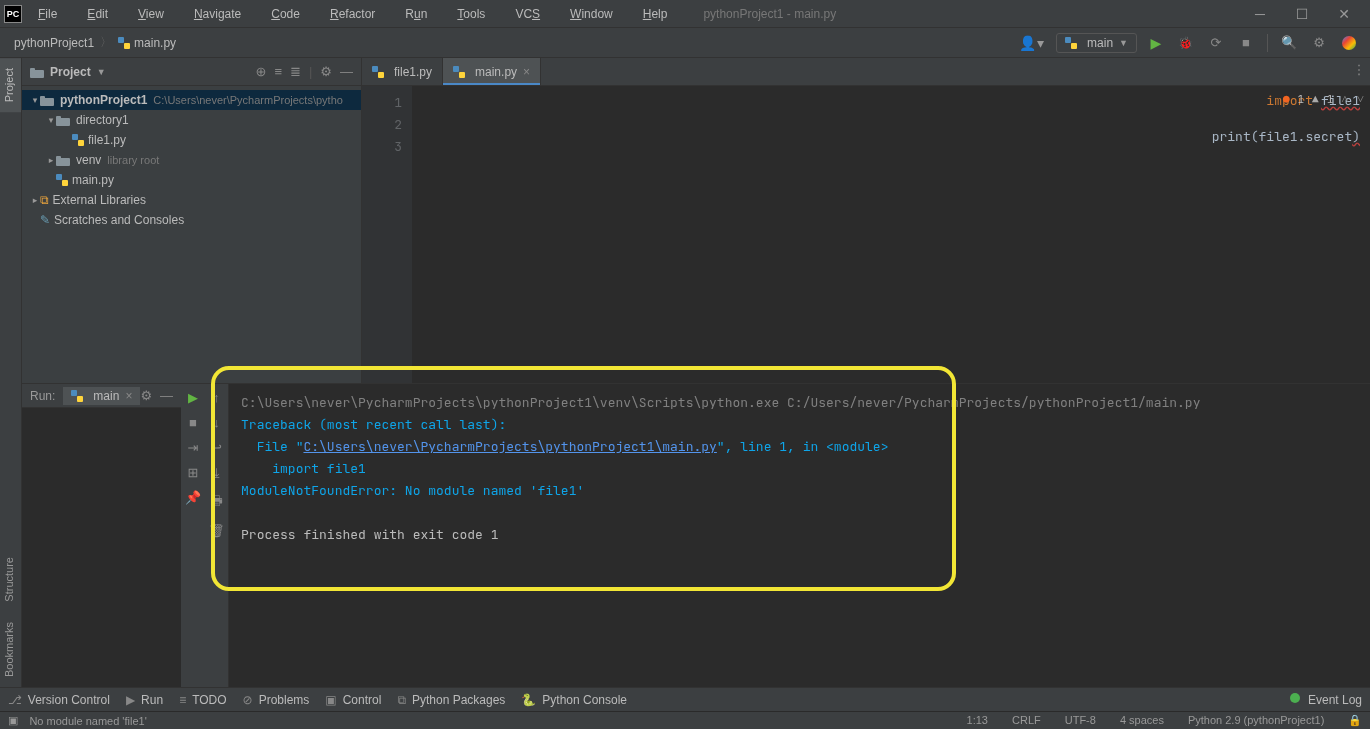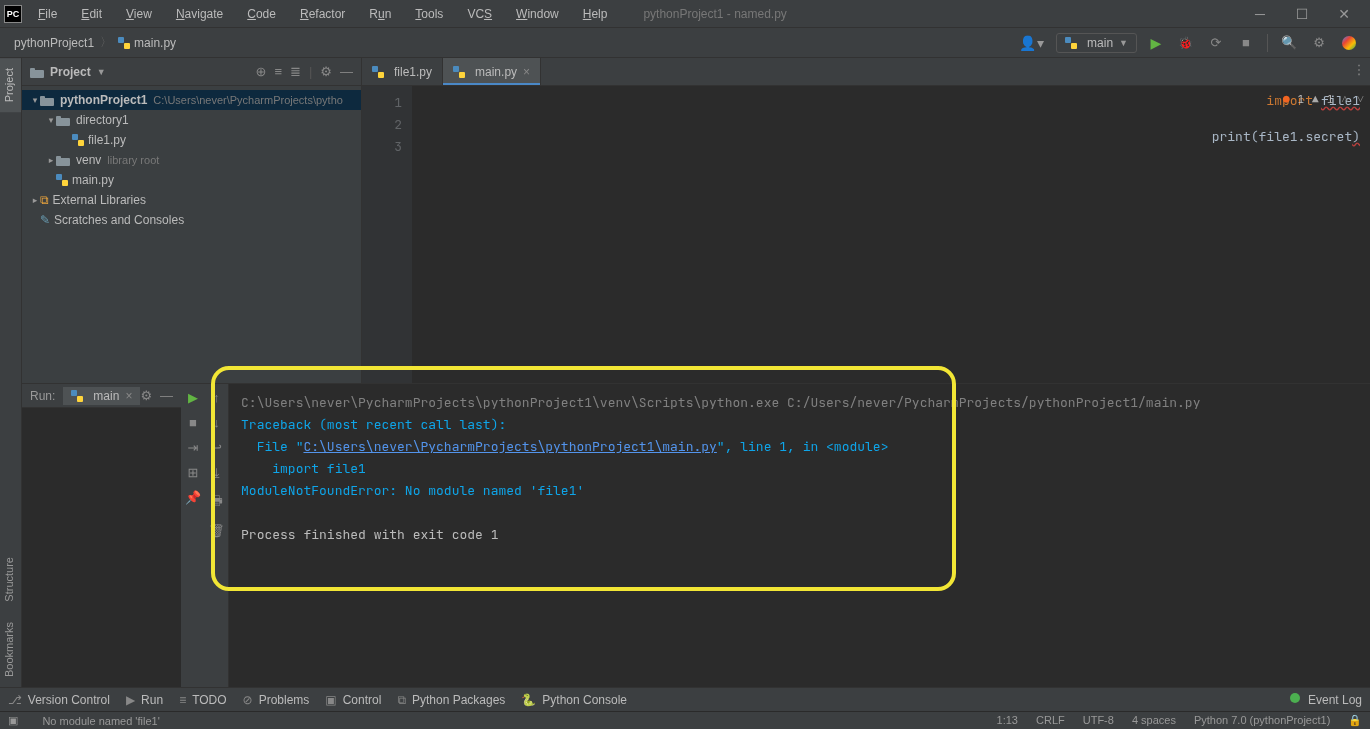--- a/index.html
+++ b/index.html
@@ -1,19 +1,19 @@
 <!DOCTYPE html>
 <html><head>
 <meta charset="utf-8">
 <style>
 * { margin:0; padding:0; box-sizing:border-box; }
 body { font-family:"Segoe UI",Arial,sans-serif; font-size:12px; background:#3c3f41; color:#bbbbbb; width:1370px; height:729px; overflow:hidden; position:relative; }
 .titlebar { height:28px; background:#3c3f41; display:flex; align-items:center; padding:0 4px; border-bottom:1px solid #323232; }
 .app-icon { width:18px; height:18px; background:#000; border:1px solid #888; font-size:9px; color:#fff; display:flex; align-items:center; justify-content:center; font-weight:bold; margin-right:10px; }
-.menu { display:flex; gap:12px; }
+.menu { display:flex; gap:18px; }
 .menu-item { padding:3px 6px; cursor:pointer; color:#bbbbbb; }
 .menu-item u { text-decoration:underline; }
 .titlebar-title { margin-left:30px; color:#777; }
 .win-controls { margin-left:auto; display:flex; gap:14px; padding-right:8px; color:#999; font-size:14px; }
 .win-btn { width:28px; text-align:center; cursor:pointer; }
 .navbar { height:30px; background:#3c3f41; display:flex; align-items:center; padding:0 10px; border-bottom:1px solid #323232; }
 .crumb { color:#bbbbbb; padding:2px 4px; }
 .crumb-sep { color:#666; margin:0 2px; }
 .py-icon-small { display:inline-block; width:12px; height:12px; border-radius:2px; margin-right:4px; vertical-align:middle; position:relative; }
 .py-icon-small::before { content:""; position:absolute; left:0; top:0; width:6px; height:6px; background:#4b8bbe; border-radius:1px; }
@@ -77,42 +77,42 @@
 .highlight-box { position:absolute; border:4px solid #f2e635; border-radius:18px; pointer-events:none; }
 .c-gray { color:#808080; }
 .c-red { color:#0ea5e9; }
 .c-link { color:#5394ec; text-decoration:underline; }
 .bottom-bar { height:24px; background:#3c3f41; border-top:1px solid #323232; display:flex; align-items:center; padding:0 8px; gap:16px; }
 .bottom-btn { display:flex; align-items:center; gap:6px; color:#bbbbbb; cursor:pointer; font-size:12px; }
 .bottom-btn .bicon { color:#888; font-size:12px; }
 .bottom-right { margin-left:auto; display:flex; align-items:flex-start; gap:8px; }
 .event-dot { width:10px; height:10px; border-radius:50%; background:#4caf50; display:inline-block; }
 .status-bar { height:18px; background:#3c3f41; display:flex; align-items:center; padding:0 8px; font-size:11px; color:#999; border-top:1px solid #2a2a2a; }
-.status-right { margin-left:auto; display:flex; gap:18px; }
+.status-right { margin-left:auto; display:flex; gap:24px; }
 .lock-icon { color:#888; }
 </style>
 </head>
 <body>
 
 <div class="titlebar">
   <div class="app-icon">PC</div>
   <div class="menu">
     <span class="menu-item"><u>F</u><span></span>ile</span>
     <span class="menu-item"><u>E</u>dit</span>
     <span class="menu-item"><u>V</u>iew</span>
     <span class="menu-item"><u>N</u>avigate</span>
     <span class="menu-item"><u>C</u>ode</span>
     <span class="menu-item"><u>R</u>efactor</span>
     <span class="menu-item">R<u>u</u>n</span>
     <span class="menu-item"><u>T</u>ools</span>
     <span class="menu-item">VC<u>S</u></span>
     <span class="menu-item"><u>W</u>indow</span>
     <span class="menu-item"><u>H</u>elp</span>
   </div>
-  <div class="titlebar-title">pythonProject1 - named.py</div>
+  <div class="titlebar-title">pythonProject1 - main.py</div>
   <div class="win-controls">
     <span class="win-btn">─</span>
     <span class="win-btn">☐</span>
     <span class="win-btn">✕</span>
   </div>
 </div>
 
 <div class="navbar">
   <span class="crumb">pythonProject1</span>
   <span class="crumb-sep">〉</span>
@@ -321,22 +321,22 @@
       <span>Python Console</span>
     </span>
   <div class="bottom-right">
     <span class="event-dot"></span>
     <span class="bottom-btn">Event Log</span>
   </div>
 </div>
 
 <div class="status-bar">
   <span>▣</span>
-  <span style="margin-left:24px">No module named 'file1'</span>
+  <span style="margin-left:11px">No module named 'file1'</span>
   <div class="status-right">
     <span>1:13</span>
     <span>CRLF</span>
     <span>UTF-8</span>
     <span>4 spaces</span>
-    <span>Python 7.0 (pythonProject1)</span>
+    <span>Python 2.9 (pythonProject1)</span>
     <span class="lock-icon">🔒</span>
   </div>
 </div>
 
 </body></html>

